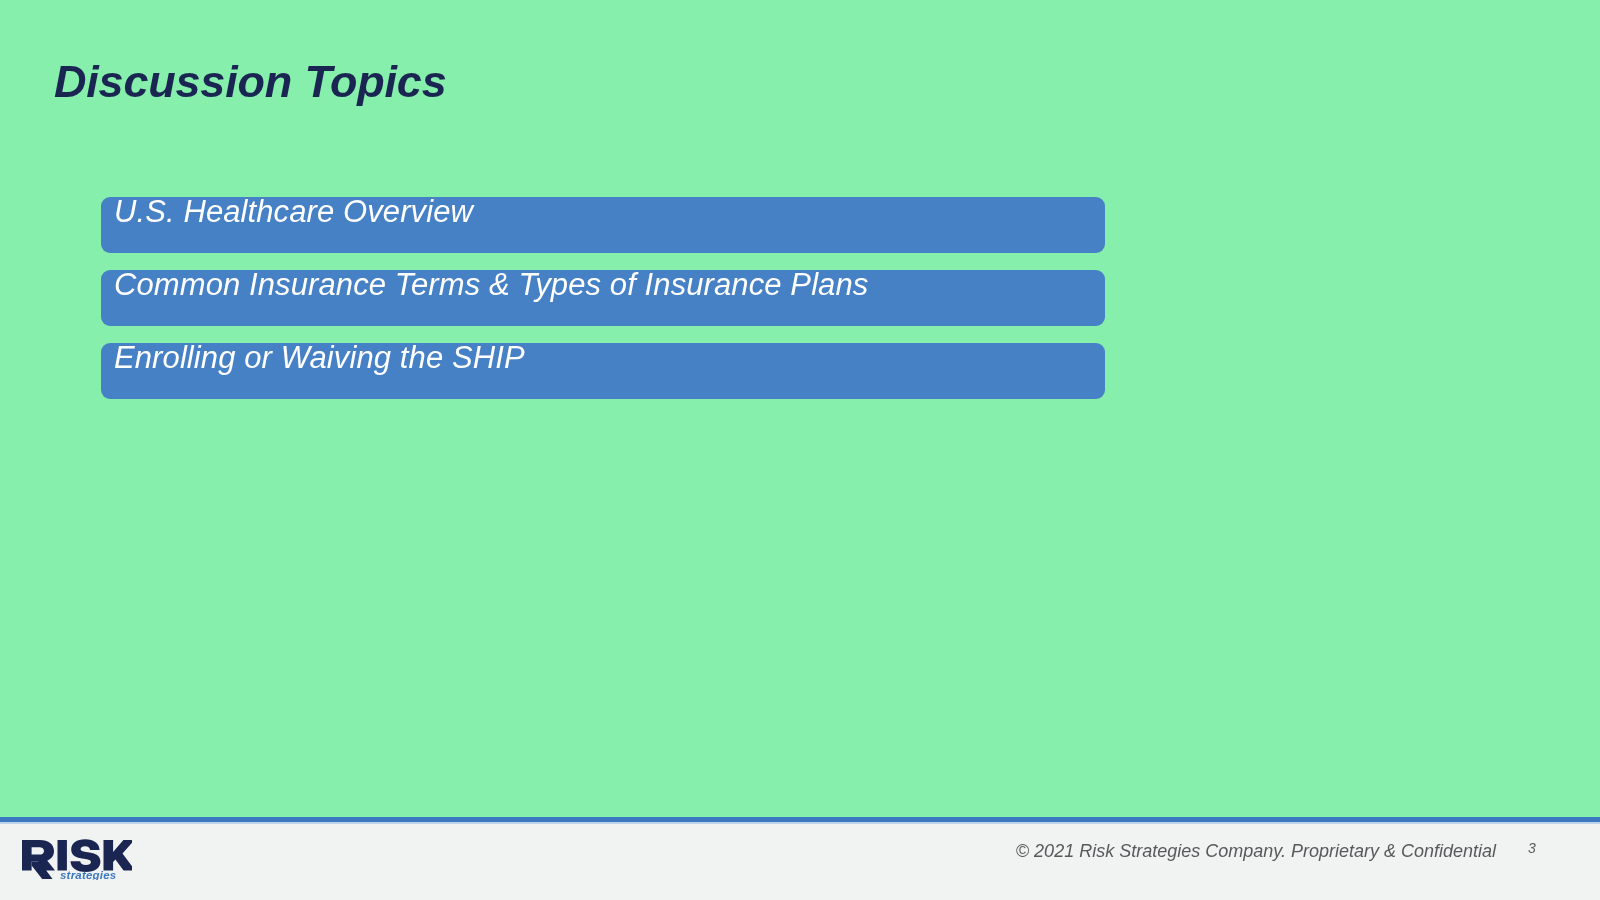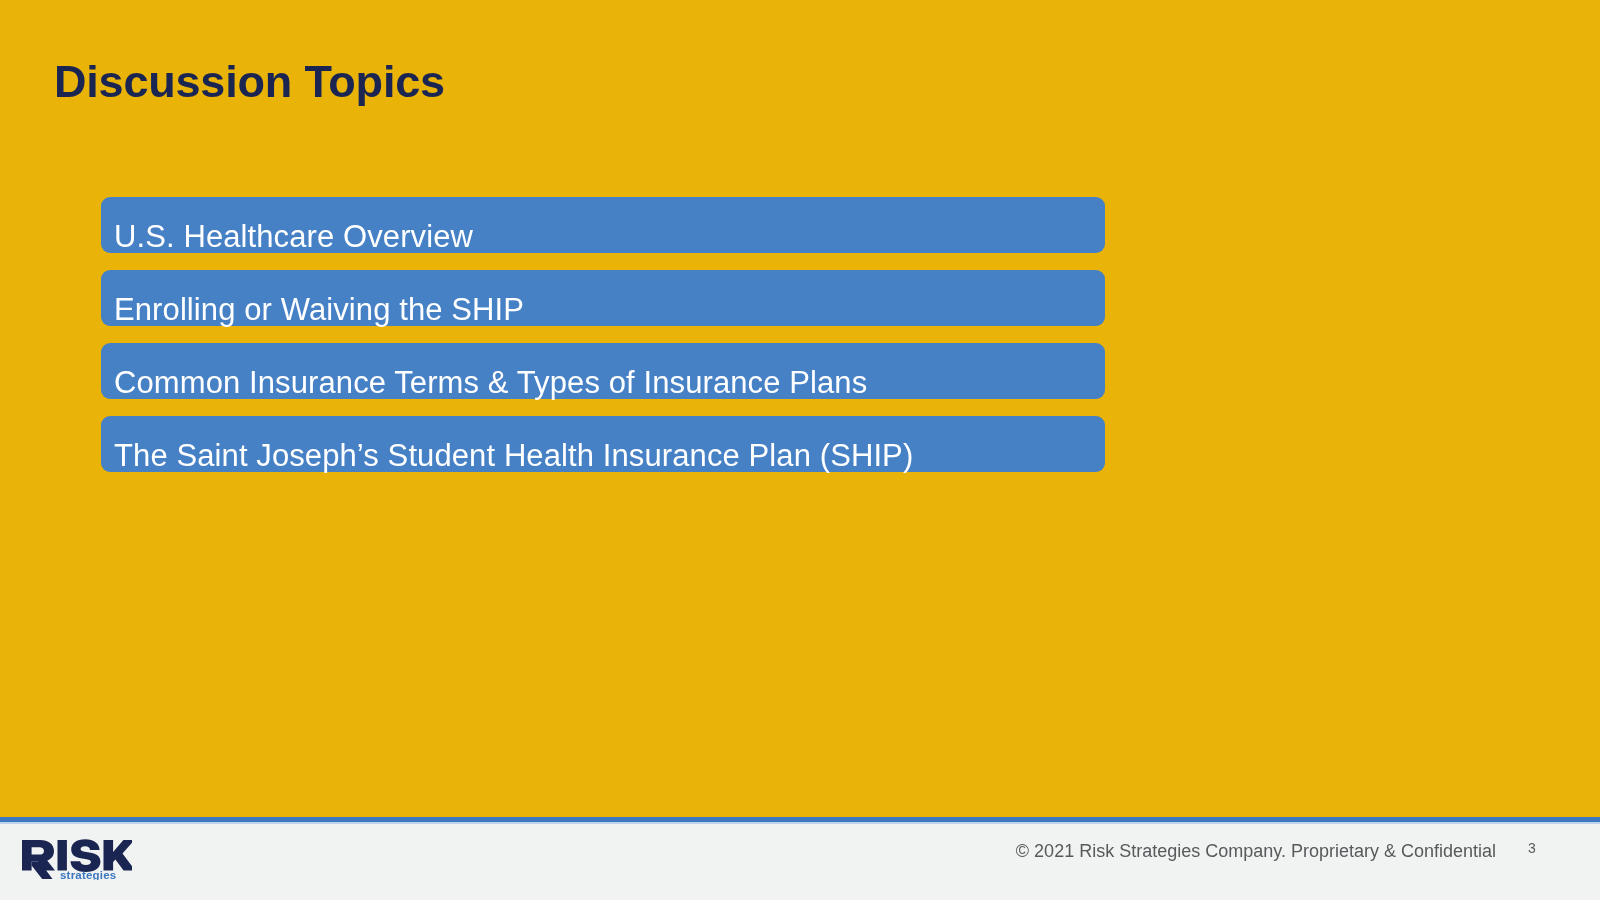--- a/index.html
+++ b/index.html
@@ -11,21 +11,22 @@
     width: 1600px;
     height: 900px;
     font-family: "Liberation Sans", sans-serif;
     overflow: hidden;
     position: relative;
   }
 
   .slide {
     position: absolute;
     inset: 0;
-    background: #eab308;
+    background: #86efac;
+    font-style: italic;
   }
 
   
   .slide-title {
     position: absolute;
     left: 54px;
     top: 58px;
     font-size: 45px;
     font-weight: bold;
     letter-spacing: -0.2px;
@@ -41,21 +42,21 @@
     top: 197px;
     width: 1004px;
   }
   .topic-bar {
     position: relative;
     height: 56px;
     margin-bottom: 17px;
     background: #4681C6;
     border-radius: 9px;
     display: flex;
-    align-items: flex-end;
+    align-items: flex-start;
     box-sizing: border-box;
     padding-left: 13px;
   }
   .topic-bar:last-child { margin-bottom: 0; }
   .topic-label {
     color: #FFFFFF;
     font-size: 31px;
     font-weight: normal;
     line-height: 1;
     letter-spacing: 0.1px;
@@ -123,30 +124,27 @@
 
   <div class="slide-title">Discussion Topics</div>
 
   <div class="topics">
 
     <div class="topic-bar">
       <span class="topic-label">U.S. Healthcare Overview</span>
     </div>
 
     <div class="topic-bar">
-      <span class="topic-label">Enrolling or Waiving the SHIP</span>
-    </div>
-
-    <div class="topic-bar">
       <span class="topic-label">Common Insurance Terms &amp; Types of Insurance Plans</span>
     </div>
 
     <div class="topic-bar">
-      <span class="topic-label">The Saint Joseph’s Student Health Insurance Plan (SHIP)</span>
+      <span class="topic-label">Enrolling or Waiving the SHIP</span>
     </div>
+
 
 
 
 
   </div>
 
   <div class="footer-rule"></div>
   <div class="footer-rule-thin"></div>
   <div class="footer"></div>
 

